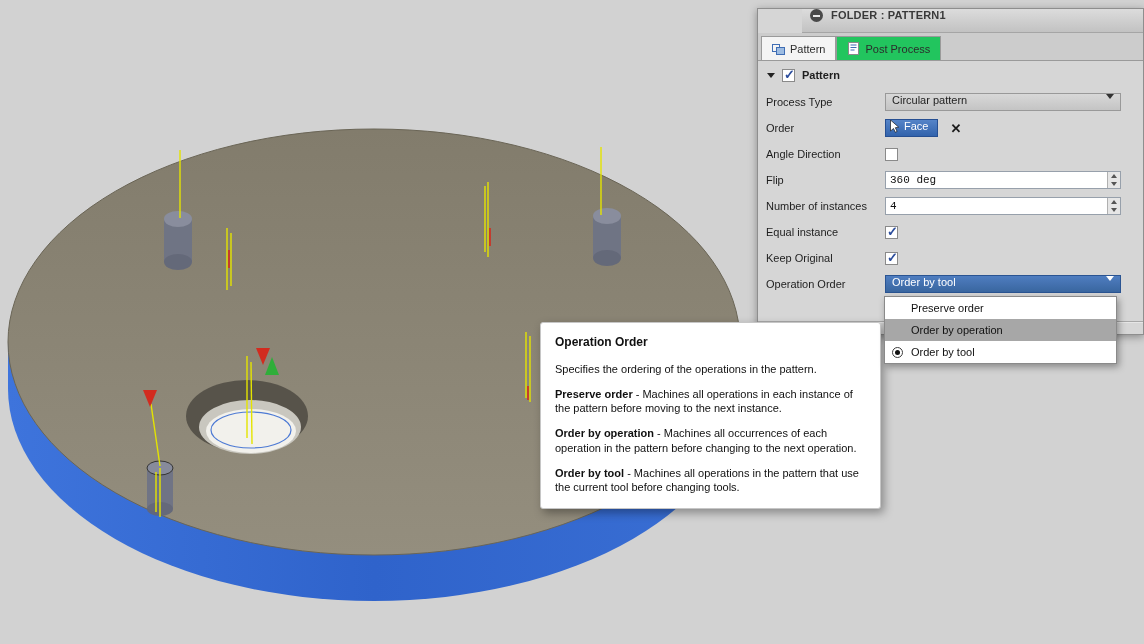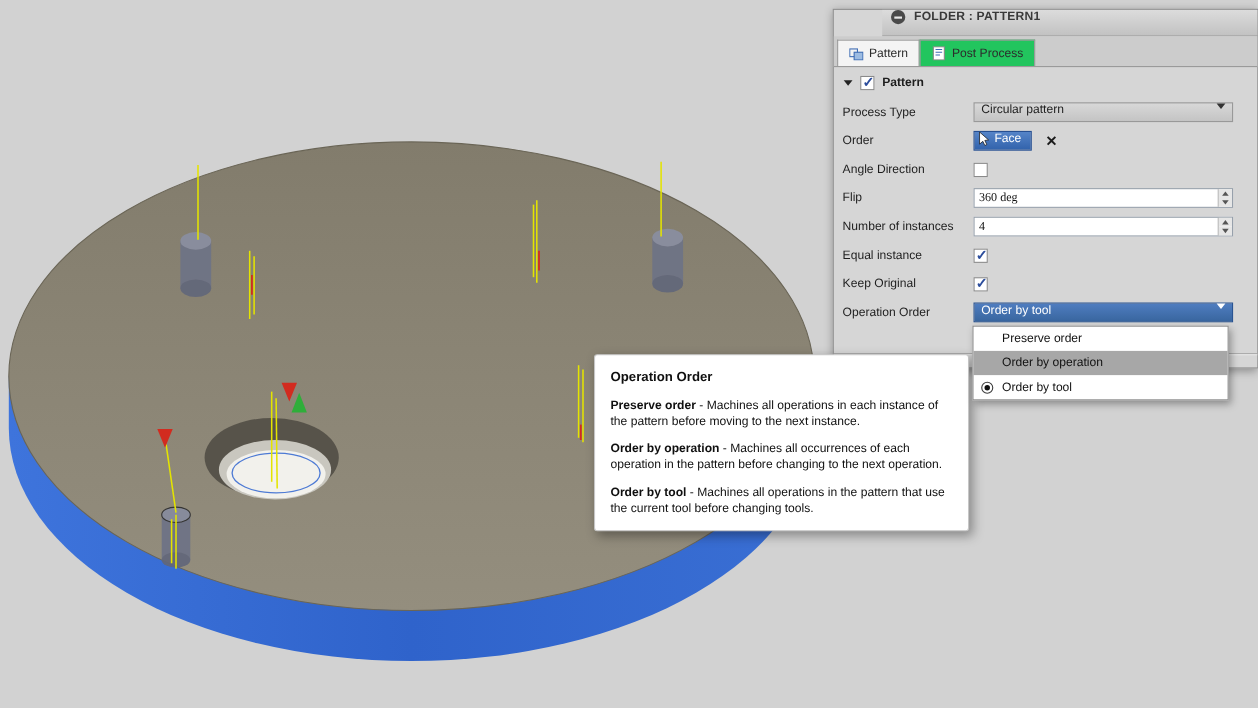--- a/index.html
+++ b/index.html
@@ -49,21 +49,21 @@
   .chev { width:0; height:0; border-left:4px solid transparent; border-right:4px solid transparent; border-top:5px solid #333; flex:none; }
   .dropdown.open { background:linear-gradient(#4f7dc0,#39669f); border-color:#2a5492; color:#fff; }
   .dropdown.open .chev { border-top-color:#fff; }
 
   .face-btn { height:18px; background:linear-gradient(#5584c8,#3263ac); border:1px solid #264f92; color:#fff;
               display:flex; align-items:flex-start; gap:4px; padding:0 9px 0 4px; cursor:pointer; }
   .clear-x { margin-left:12px; color:#1a1a1a; font-weight:bold; font-size:13px; cursor:pointer; line-height:1; }
 
   .field { width:236px; height:18px; background:#fff; border:1px solid #97a0ab; display:flex; }
   .field input { flex:1; min-width:0; border:none; outline:none; background:transparent; padding:0 4px;
-                 font-family:Liberation Serif, serif; font-size:11px; color:#111; }
+                 font-family:Liberation Mono, monospace; font-size:11px; color:#111; }
   .spin { width:13px; flex:none; border-left:1px solid #b0b0b0; display:flex; flex-direction:column; }
   .spin span { flex:1; display:flex; align-items:center; justify-content:center; background:#e6e6e6; cursor:pointer; }
   .spin .up::after { content:""; border-left:3px solid transparent; border-right:3px solid transparent; border-bottom:4px solid #555; }
   .spin .down::after { content:""; border-left:3px solid transparent; border-right:3px solid transparent; border-top:4px solid #555; }
 
   .panel-footer { flex:1; position:relative; }
   .panel-footer .groove { position:absolute; left:0; right:0; top:24px; border-top:1px solid #a8a8a8; border-bottom:1px solid #e6e6e6; }
 
   
   .popup { position:absolute; left:884px; top:296px; width:233px; background:#fff; border:1px solid #8a8a8a;
@@ -143,20 +143,21 @@
   </g>
   <g>
     <polygon points="143,390 157,390 150,407" fill="#d22b1f"></polygon>
     <polygon points="256,348 270,348 263,365" fill="#d22b1f"></polygon>
     <polygon points="265,375 279,375 272,357" fill="#2fae3a"></polygon>
   </g>
 </svg>
 
 <div class="tooltip">
   <h3>Operation Order</h3>
+  <p>Specifies the ordering of the operations in the pattern.</p>
   <p>
     <b>Preserve order</b>
     <span>- Machines all operations in each instance of the pattern before moving to the next instance.</span>
   </p>
   <p>
     <b>Order by operation</b>
     <span>- Machines all occurrences of each operation in the pattern before changing to the next operation.</span>
   </p>
   <p>
     <b>Order by tool</b>

